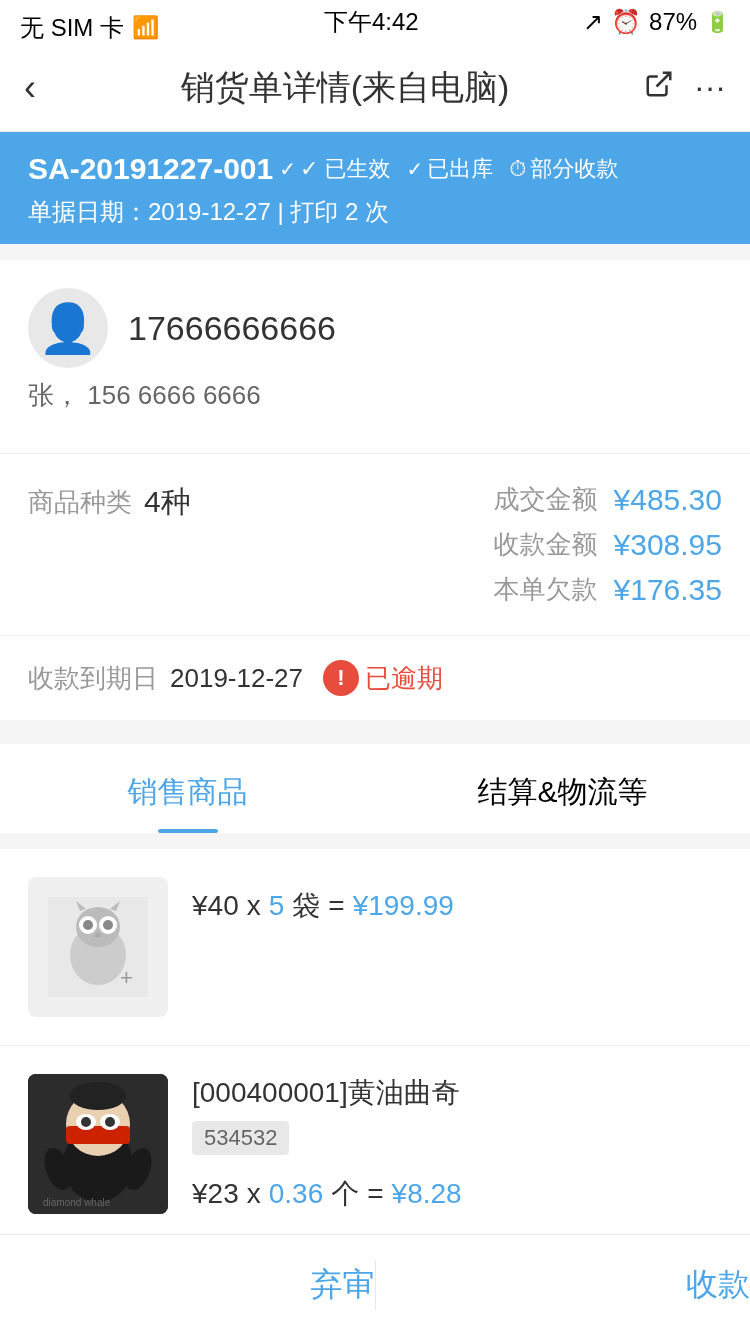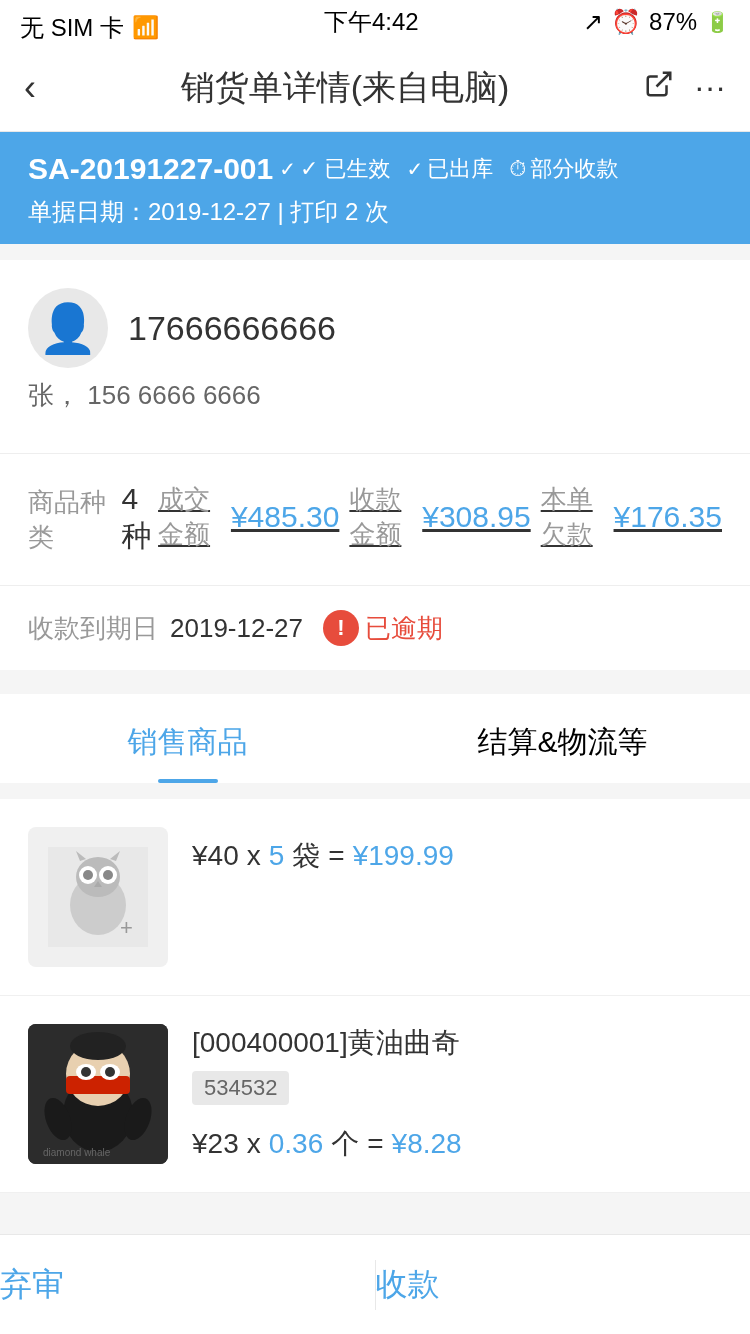--- a/index.html
+++ b/index.html
@@ -177,24 +177,23 @@
       font-size: 26px;
       color: #999;
     }
     .summary-types {
       font-size: 30px;
       color: #333;
       font-weight: 500;
     }
     .summary-right {
       display: flex;
-      flex-direction: row;
+      flex-direction: column;
       align-items: flex-end;
       gap: 10px;
-      text-decoration: underline;
     }
     .amount-row {
       display: flex;
       align-items: center;
       justify-content: flex-end;
       gap: 16px;
     }
     .amount-label {
       font-size: 26px;
       color: #999;
@@ -338,21 +337,21 @@
       height: 100px;
       background: #fff;
       border-top: 1px solid #e8e8e8;
       display: flex;
       align-items: center;
     }
     .bottom-btn {
       flex: 1;
       display: flex;
       align-items: center;
-      justify-content: flex-start;
+      justify-content: flex-end;
       height: 100%;
       font-size: 32px;
       cursor: pointer;
     }
     .bottom-btn.cancel { color: #4da6e8; }
     .bottom-btn.confirm { color: #4da6e8; }
     .bottom-divider {
       width: 1px;
       height: 50px;
       background: #e8e8e8;

